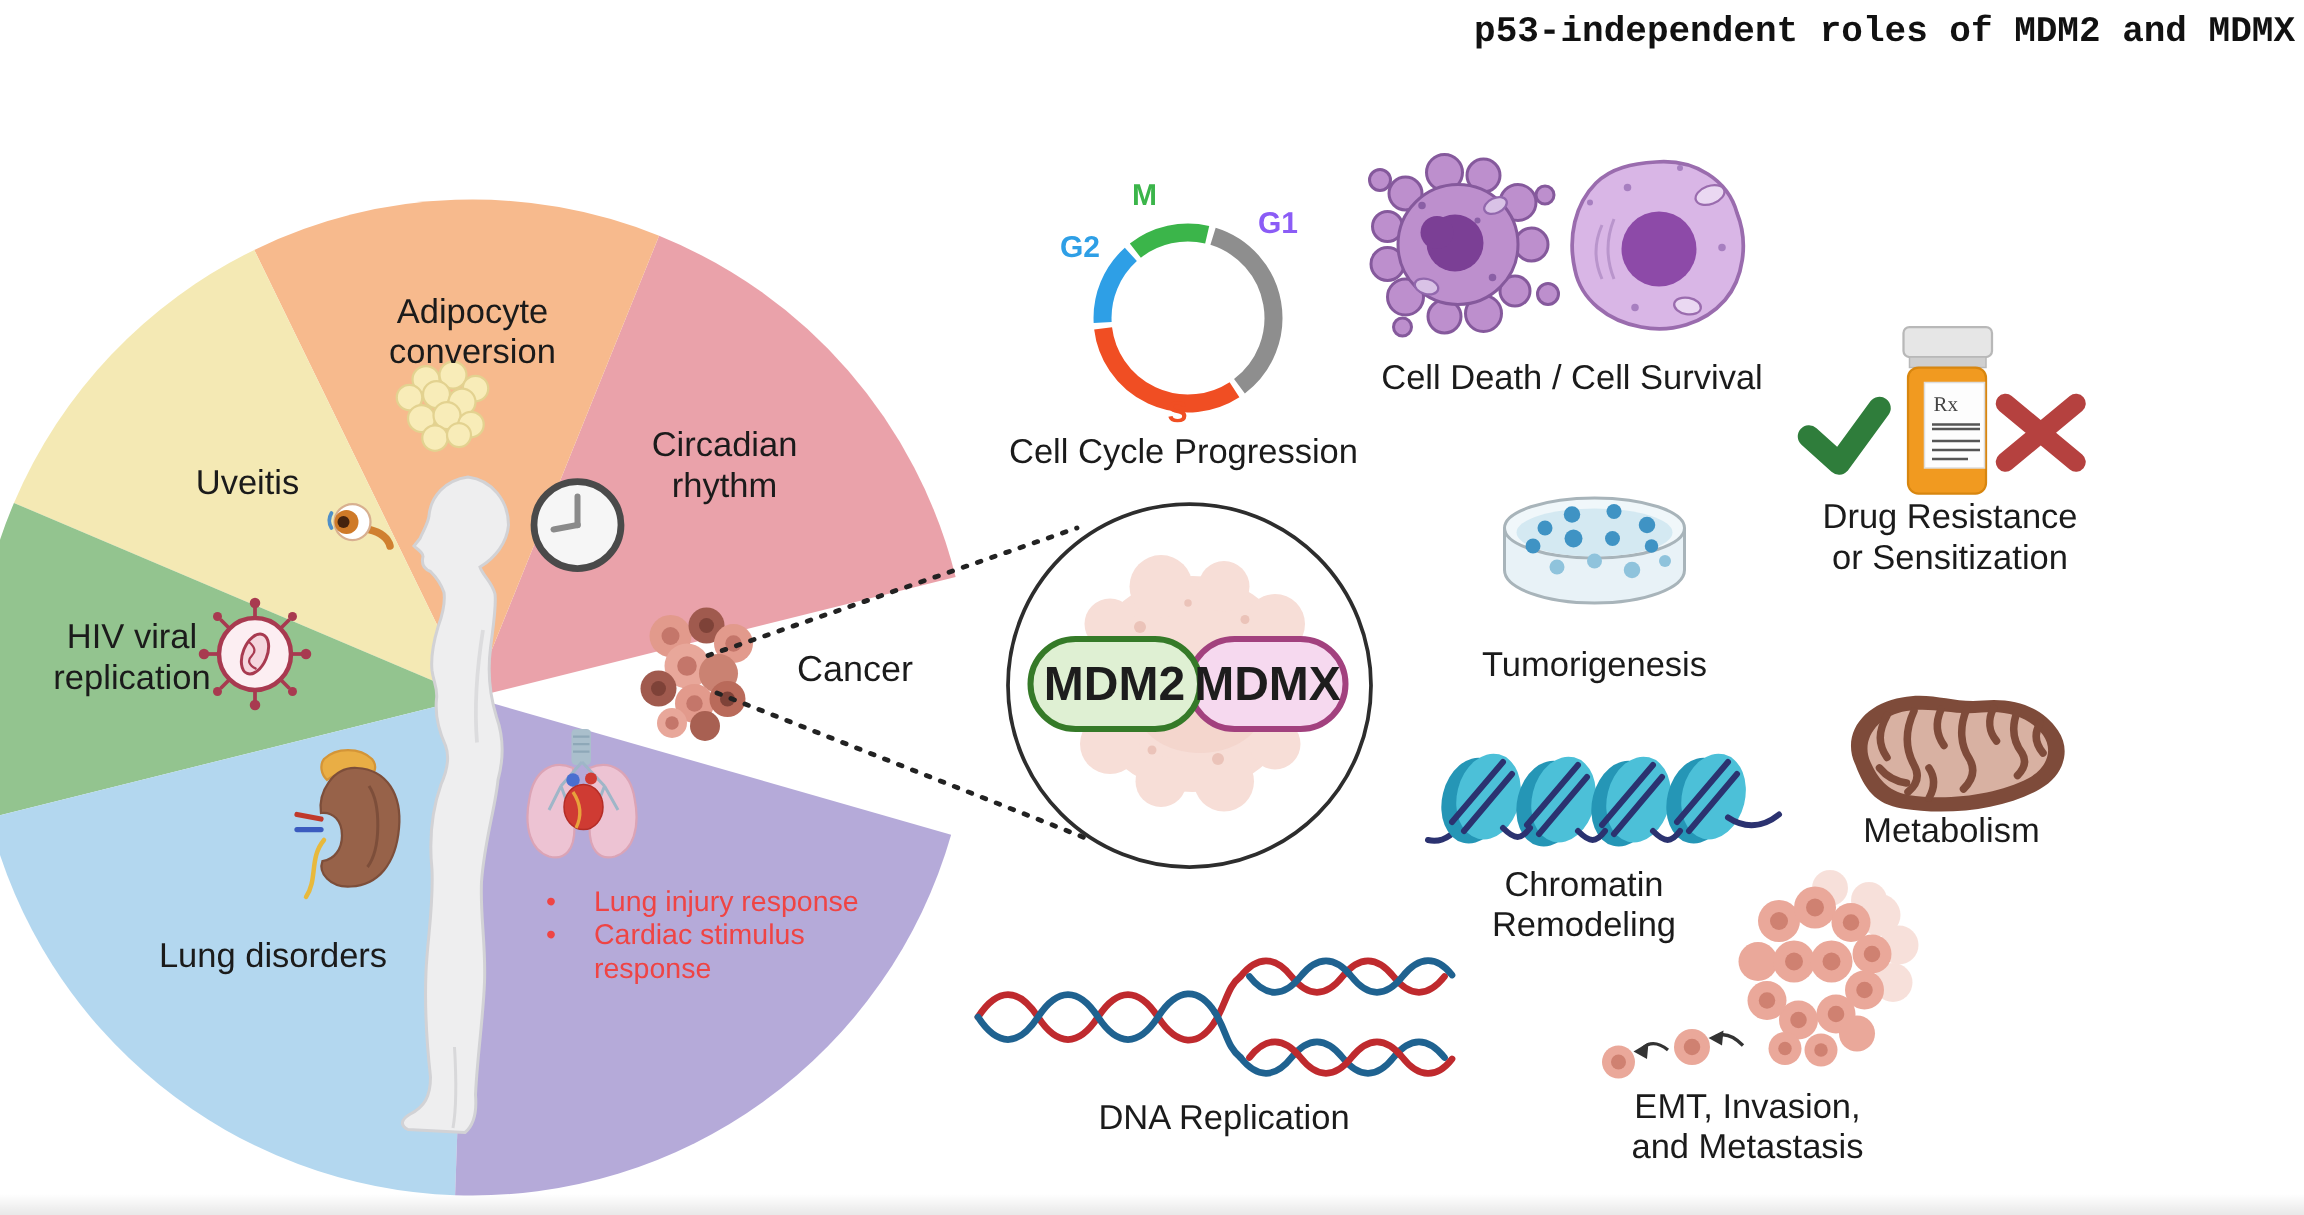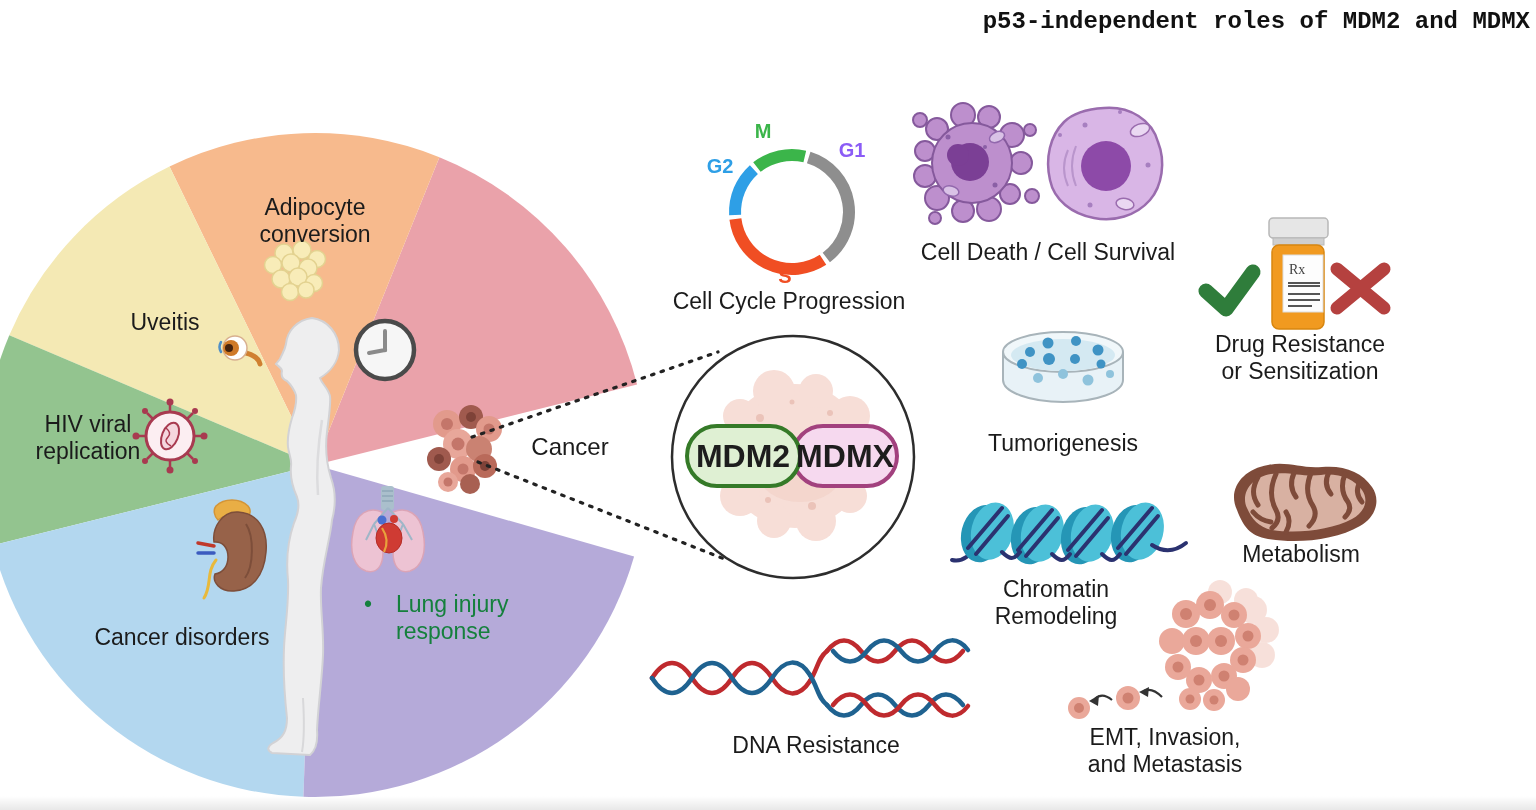--- a/index.html
+++ b/index.html
@@ -7,21 +7,21 @@
           font-family:"Liberation Sans", sans-serif;}
   svg{position:absolute;left:0;top:0;}
   .lbl{position:absolute;transform:translate(-50%,-50%);font-size:23px;line-height:1.16;
        color:#1b1b1b;text-align:center;white-space:nowrap;}
   .wrap{white-space:normal;text-align:center;}
   .title{position:absolute;top:8px;right:6px;font-family:Liberation Mono, monospace;
          font-weight:700;font-size:24px;color:#111;}
   .phase{position:absolute;transform:translate(-50%,-50%);font-size:20px;font-weight:600;}
   .pill-txt{position:absolute;transform:translate(-50%,-50%);font-size:32px;font-weight:600;color:#1d1d1d;}
   ul.bullets{position:absolute;left:352px;top:591px;width:250px;margin:0;padding:0;list-style:none;}
-  ul.bullets li{position:relative;padding-left:44px;width:180px;font-size:23px;line-height:1.18;color:#15803d;}
+  ul.bullets li{position:relative;padding-left:44px;width:180px;font-size:19px;line-height:1.18;color:#ef4444;}
   ul.bullets li::before{content:"\2022";position:absolute;left:12px;top:0;}
   .bottom-strip{position:absolute;left:0;bottom:0;width:100%;height:14px;
                 background:linear-gradient(to bottom, rgba(0,0,0,0), rgba(0,0,0,0.09));}
 </style>
 </head>
 <body>
 
 <div id="canvas">
 
 <svg width="1536" height="810" viewBox="0 0 1536 810">
@@ -386,41 +386,43 @@
       <path d="M1112,700 Q1102,692 1095,699"></path>
     </g>
     <path d="M1149,687 L1139,692 L1148,697 Z" fill="#333"></path>
     <path d="M1099,695 L1089,701 L1098,706 Z" fill="#333"></path>
   </g>
 </svg>
 
 <div class="title">p53-independent roles of MDM2 and MDMX</div>
 
 <div class="lbl wrap" style="left:315px;top:221px;width:140px;">Adipocyte conversion</div>
+<div class="lbl wrap" style="left:483px;top:310px;width:120px;">Circadian rhythm</div>
 <div class="lbl" style="left:165px;top:322px;">Uveitis</div>
 <div class="lbl wrap" style="left:88px;top:438px;width:135px;">HIV viral replication</div>
-<div class="lbl" style="left:182px;top:637px;">Cancer disorders</div>
+<div class="lbl" style="left:182px;top:637px;">Lung disorders</div>
 
 <ul class="bullets">
   <li>Lung injury response</li>
+  <li>Cardiac stimulus response</li>
 </ul>
 
 <div class="lbl" style="left:550px;top:447px;font-size:24px;margin-left:20px;">Cancer</div>
 
 <div class="phase" style="left: 763px; top: 131px; color: rgb(59, 181, 74);">M</div>
 <div class="phase" style="left: 852px; top: 150px; color: #8b5cf6;">G1</div>
 <div class="phase" style="left: 720px; top: 166px; color: rgb(46, 159, 230);">G2</div>
 <div class="phase" style="left: 785px; top: 276px; color: rgb(240, 78, 35);">S</div>
 <div class="lbl" style="left:789px;top:301px;">Cell Cycle Progression</div>
 
 <div class="lbl" style="left:1048px;top:252px;">Cell Death / Cell Survival</div>
 <div class="lbl wrap" style="left:1300px;top:358px;width:175px;">Drug Resistance or Sensitization</div>
 <div class="lbl" style="left:1063px;top:443px;">Tumorigenesis</div>
 <div class="lbl wrap" style="left:1056px;top:603px;width:140px;">Chromatin Remodeling</div>
 <div class="lbl" style="left:1301px;top:554px;">Metabolism</div>
-<div class="lbl" style="left:816px;top:745px;">DNA Resistance</div>
+<div class="lbl" style="left:816px;top:745px;">DNA Replication</div>
 <div class="lbl wrap" style="left:1165px;top:751px;width:175px;">EMT, Invasion, and Metastasis</div>
 
 <div class="pill-txt" style="left:743px;top:456px;">MDM2</div>
 <div class="pill-txt" style="left:845px;top:456px;">MDMX</div>
 
 <div class="bottom-strip"></div>
 </div>
 
 </body></html>

